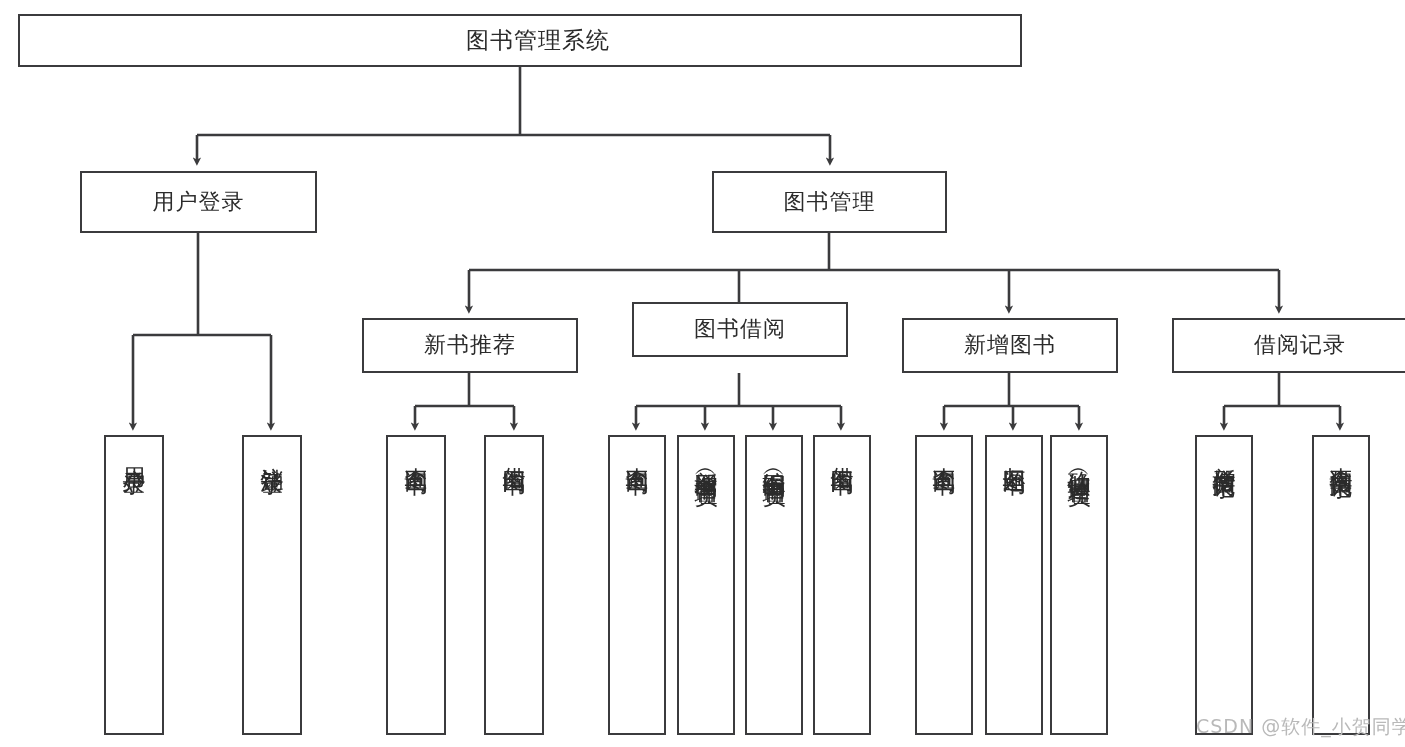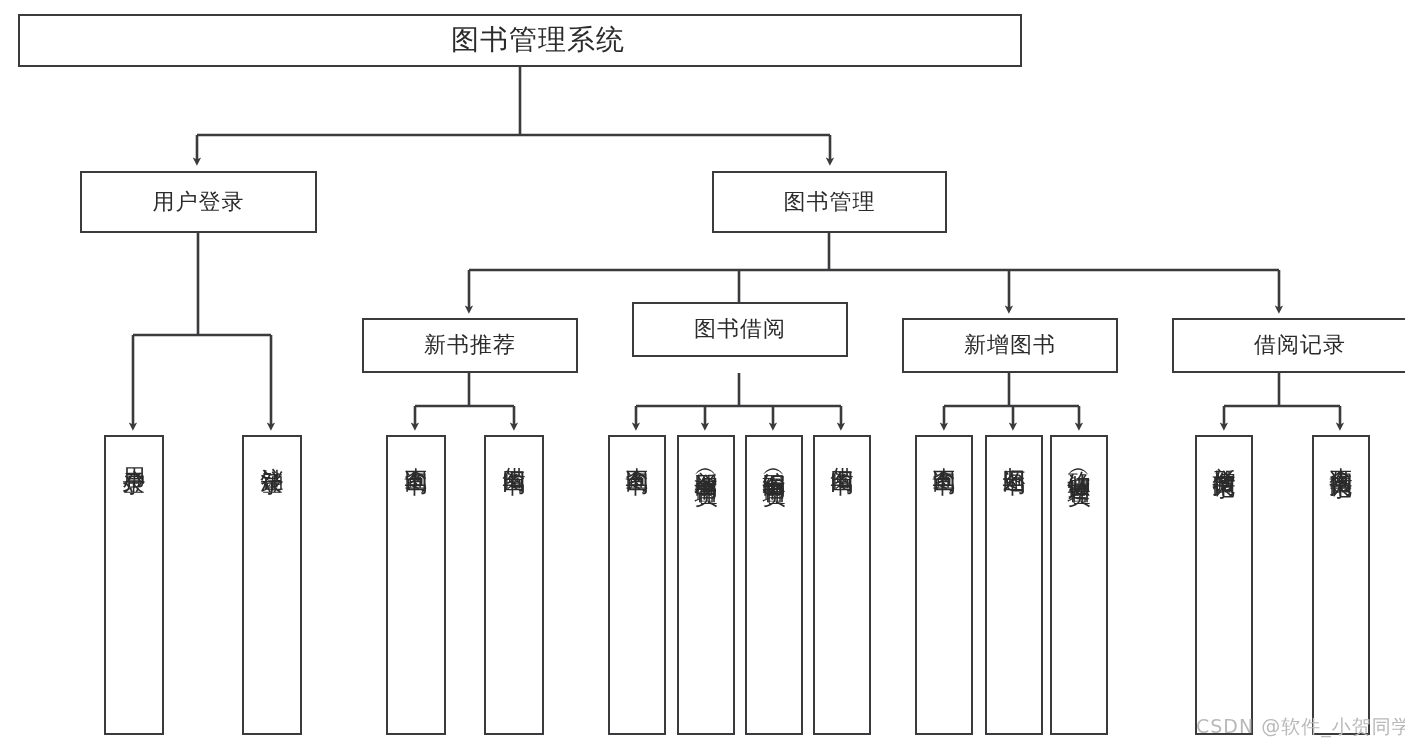--- a/index.html
+++ b/index.html
@@ -33,21 +33,21 @@
     align-items: center;
     justify-content: center;
     color: #2b2b2b;
   }
   .node-h {
     font-size: 22px;
     letter-spacing: 1px;
     line-height: 1.1;
   }
   .node-root {
-    font-size: 28px;
+    font-size: 23px;
     padding-left: 36px;
   }
   .node-v {
     writing-mode: vertical-rl;
     text-orientation: upright;
     font-size: 23px;
     line-height: 1.18;
     letter-spacing: 2px;
     align-items: center;
     justify-content: flex-start;

